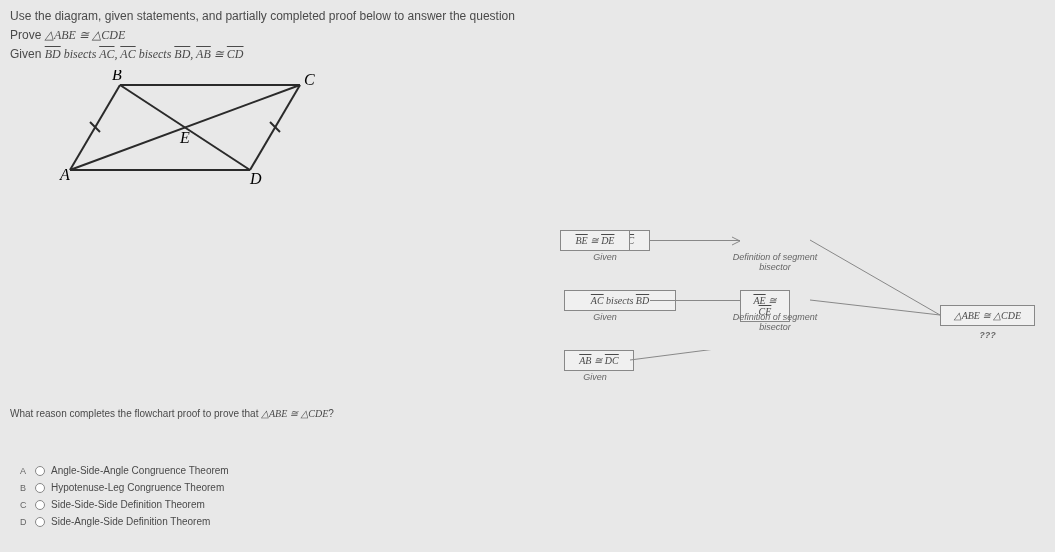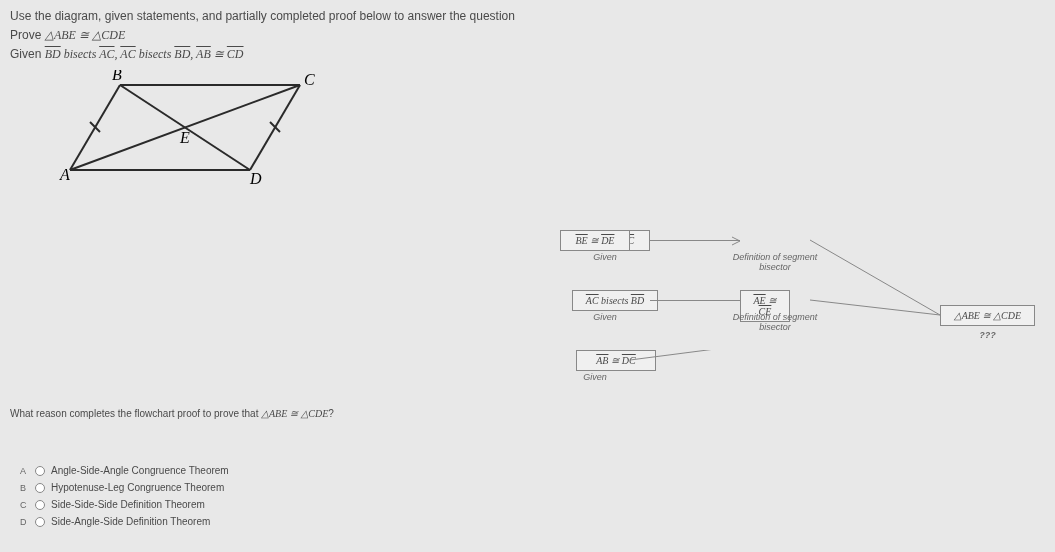--- a/index.html
+++ b/index.html
@@ -134,31 +134,31 @@
   <div class="flow-box" style="left:0; top:0; width:90px;">
     <span class="overline">BD</span> bisects <span class="overline">AC</span>
   </div>
   <div class="flow-reason" style="left:0; top:22px; width:90px;">Given</div>
 
   <div class="flow-box" style="left:180; top:0; width:70px;">
     <span class="overline">BE</span> ≅ <span class="overline">DE</span>
   </div>
   <div class="flow-reason" style="left:170px; top:22px; width:90px;">Definition of segment bisector</div>
 
-  <div class="flow-box" style="left:12px; top:60px; width:86px;">
+  <div class="flow-box" style="left:4px; top:60px; width:112px;">
     <span class="overline">AC</span> bisects <span class="overline">BD</span>
   </div>
   <div class="flow-reason" style="left:0; top:82px; width:90px;">Given</div>
 
   <div class="flow-box" style="left:180px; top:60px; width:50px;">
     <span class="overline">AE</span> ≅ <span class="overline">CE</span>
   </div>
   <div class="flow-reason" style="left:170px; top:82px; width:90px;">Definition of segment bisector</div>
 
-  <div class="flow-box" style="left:16px; top:120px; width:80px;">
+  <div class="flow-box" style="left:4px; top:120px; width:70px;">
     <span class="overline">AB</span> ≅ <span class="overline">DC</span>
   </div>
   <div class="flow-reason" style="left:0; top:142px; width:70px;">Given</div>
 
   <div class="flow-box" style="left:380px; top:75px; width:95px;">△ABE ≅ △CDE</div>
   <div class="flow-reason" style="left:380px; top:100px; width:95px; font-weight:bold;">???</div>
 
   <div class="flow-line" style="left:90px; top:10px; width:90px;"></div>
   <div class="flow-line" style="left:90px; top:70px; width:90px;"></div>
 

